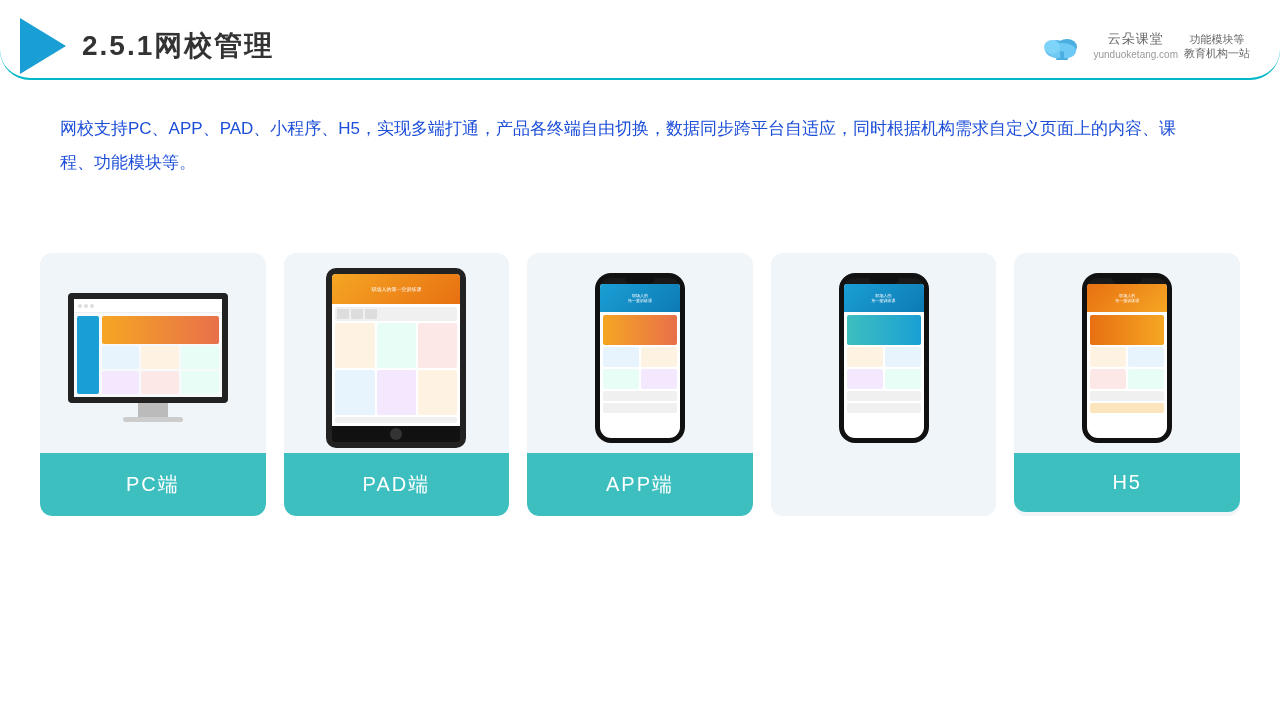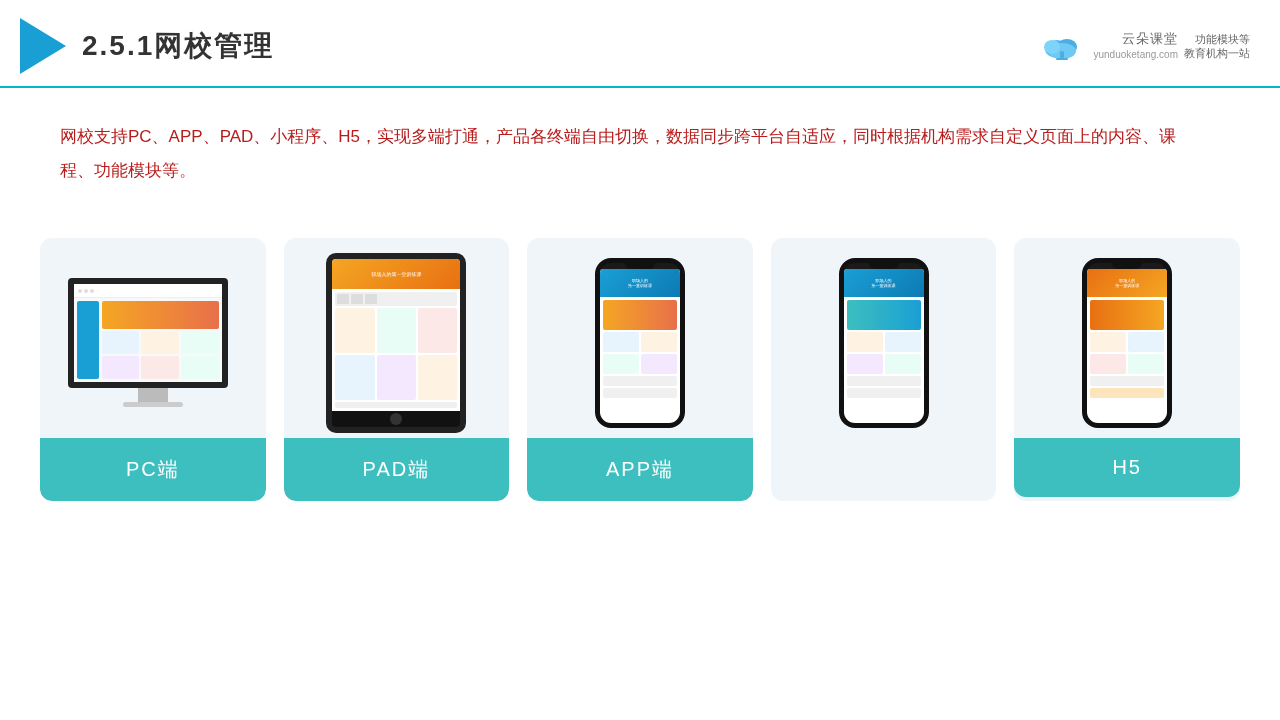--- a/index.html
+++ b/index.html
@@ -10,22 +10,23 @@
       font-family: 'Microsoft YaHei', 'PingFang SC', sans-serif;
       overflow: hidden;
       position: relative;
     }
 
     
     .header {
       display: flex;
       align-items: center;
       justify-content: space-between;
-      padding: 18px 30px 12px 20px;
+      padding: 18px 30px 4px 20px;
       border-bottom: 2px solid #00b8c8;
+      border-radius: 30px;
     }
 
     .header-left {
       display: flex;
       align-items: center;
       gap: 16px;
     }
 
     .logo-triangle {
       width: 0;
@@ -50,21 +51,21 @@
 
     .brand-logo {
       display: flex;
       align-items: center;
       gap: 6px;
     }
 
     .brand-text-block {
       display: flex;
       flex-direction: column;
-      align-items: flex-end;
+      align-items: center;
       line-height: 1.3;
     }
 
     .brand-name {
       font-size: 13px;
       color: #666;
       letter-spacing: 1px;
     }
 
     .brand-url {
@@ -75,40 +76,41 @@
     .brand-tagline {
       font-size: 11px;
       color: #666;
       white-space: nowrap;
     }
 
     
     .description {
       padding: 32px 94px 20px 60px;
       font-size: 17px;
-      color: #b91c1c;
+      color: #1d4ed8;
       line-height: 2;
     }
 
     
     .cards-section {
       display: flex;
       justify-content: center;
       gap: 18px;
       padding: 20px 40px 0 40px;
       margin-top: 10px;
     }
 
     .card {
       width: 244px;
       background: #f0f5fa;
       border-radius: 12px;
       overflow: hidden;
       display: flex;
       flex-direction: column;
+      margin-top: 23px;
     }
 
     .card-image-area {
       height: 200px;
       display: flex;
       align-items: center;
       justify-content: center;
       padding: 20px 10px 10px;
       position: relative;
     }

